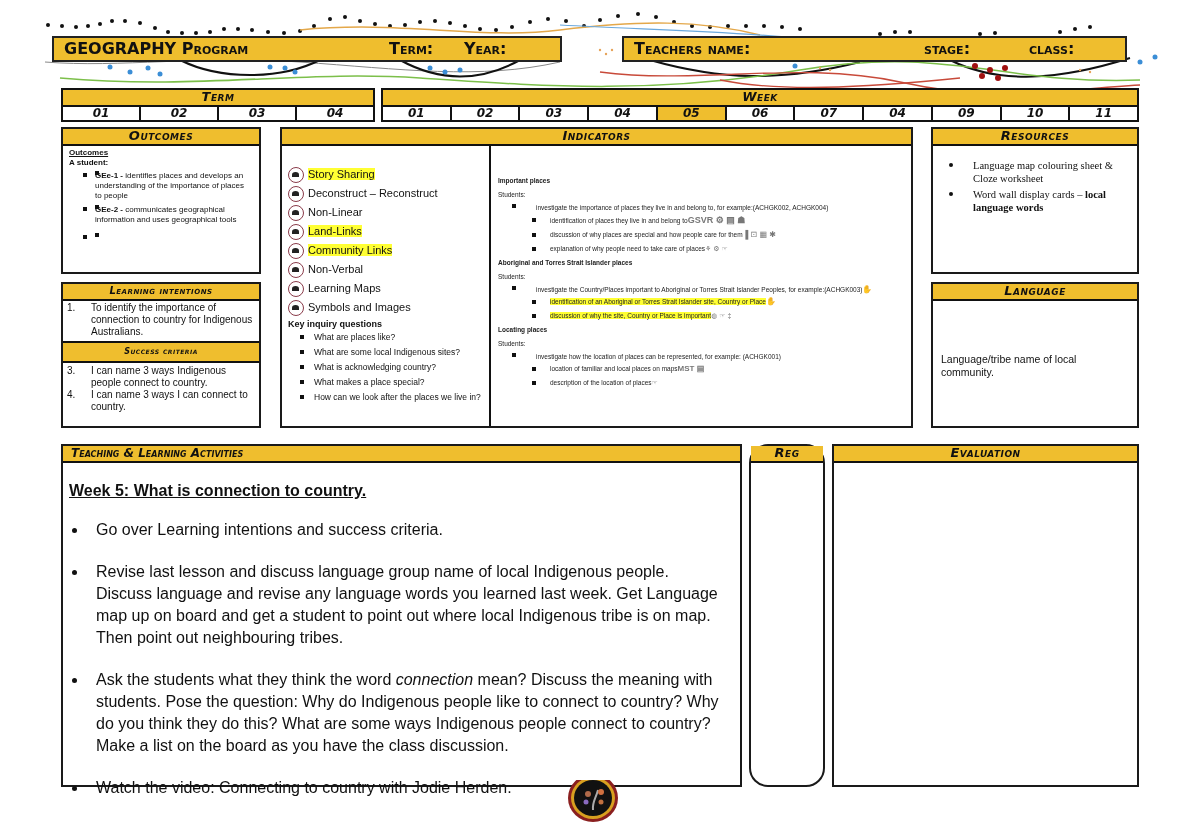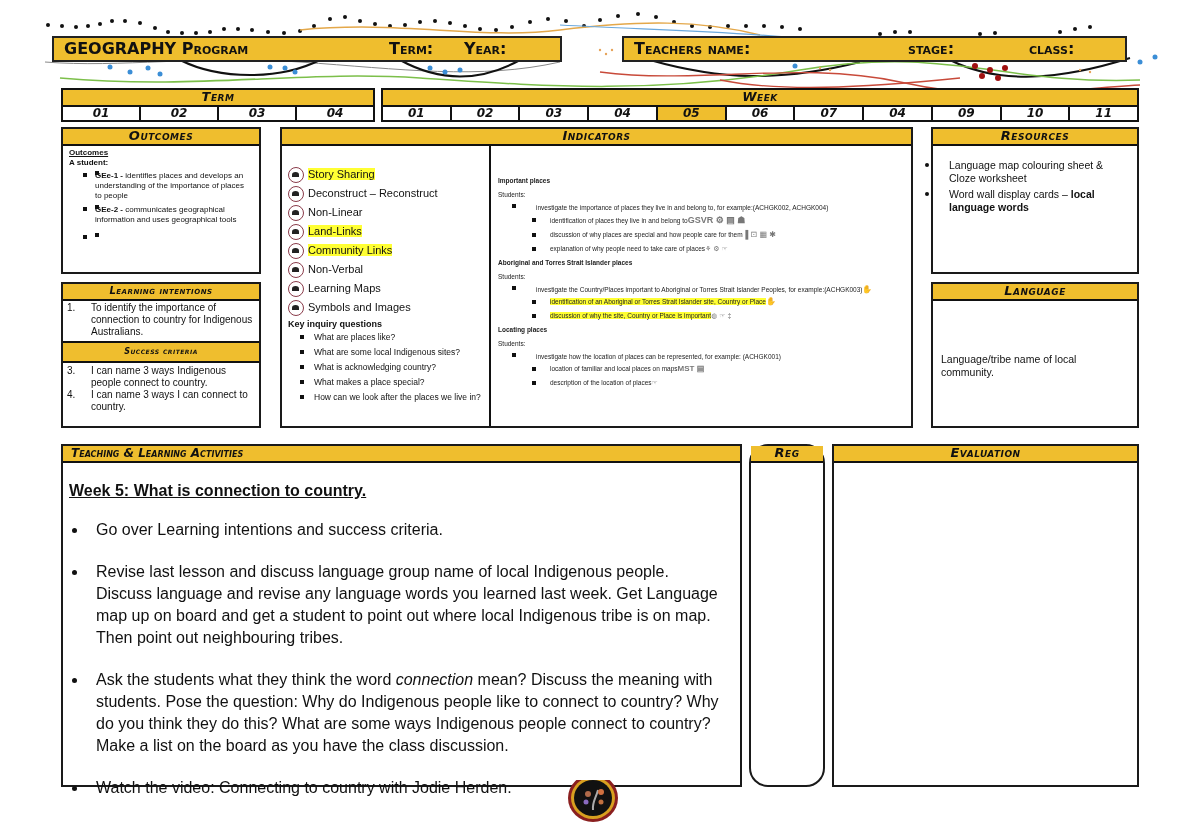--- a/index.html
+++ b/index.html
@@ -153,21 +153,21 @@
     </g>
 </svg>
 
 <div class="abs titlebar" style="left:52px; top:36px; width:510px;">
   <span style="left:10px;">GEOGRAPHY Program</span>
   <span style="left:335px;">Term:</span>
   <span style="left:410px;">Year:</span>
 </div>
 <div class="abs titlebar" style="left:622px; top:36px; width:505px;">
   <span style="left:10px;">Teachers name:</span>
-  <span style="left:284px;">stage:</span>
+  <span style="left:300px;">stage:</span>
   <span style="left:405px;">class:</span>
 </div>
 
 <div class="abs" style="left:61px; top:88px; width:314px;">
   <div class="grid-hdr gold hdr">Term</div>
   <div class="grid-row">
     <div class="grid-cell">01</div>
     <div class="grid-cell">02</div>
     <div class="grid-cell">03</div>
     <div class="grid-cell">04</div>
@@ -275,21 +275,21 @@
     <div class="ind-text" style="font-weight:bold;">Locating places</div>
     <div class="ind-text">Students:</div>
     <div class="ind-text" style="position:relative; padding-left:38px; line-height:11px;"><span style="position:absolute; left:14px; top:2px; width:4px; height:4px; background:#111;"></span><span>investigate how the location of places can be represented, for example: (ACHGK001)</span></div>
     <div class="ind-text" style="position:relative; padding-left:52px;"><span style="position:absolute; left:34px; top:5px; width:4px; height:4px; background:#111;"></span><span>location of familiar and local places on maps</span><span style="font-size:8px; color:#777; font-weight:bold;">MST ▤</span></div>
     <div class="ind-text" style="position:relative; padding-left:52px;"><span style="position:absolute; left:34px; top:5px; width:4px; height:4px; background:#111;"></span><span>description of the location of places</span><span style="font-size:7px; color:#777;">☞</span></div>
   </div>
 </div>
 
 <div class="abs box" style="left:931px; top:127px; width:208px; height:147px; background:#fff;">
   <div class="panel-hdr gold hdr">Resources</div>
-  <div style="padding:13px 6px 0 16px; font-size:10.5px; line-height:13px;">
+  <div style="padding:13px 6px 0 40px; font-size:10.5px; line-height:13px;font-family:Liberation Serif, serif;">
     <div style="position:relative; margin-bottom:3px;"><span style="position:absolute; left:-24px; top:4px; width:4px; height:4px; border-radius:50%; background:#111;"></span><span>Language map colouring sheet &amp; Cloze worksheet</span></div>
     <div style="position:relative;"><span style="position:absolute; left:-24px; top:4px; width:4px; height:4px; border-radius:50%; background:#111;"></span><span>Word wall display cards – </span><b>local language words</b></div>
   </div>
 </div>
 
 <div class="abs box" style="left:931px; top:282px; width:208px; height:146px; background:#fff;">
   <div class="panel-hdr gold hdr">Language</div>
   <div style="padding:52px 8px 0 8px; font-size:10.5px; line-height:13px;">Language/tribe name of local community.</div>
 </div>
 

